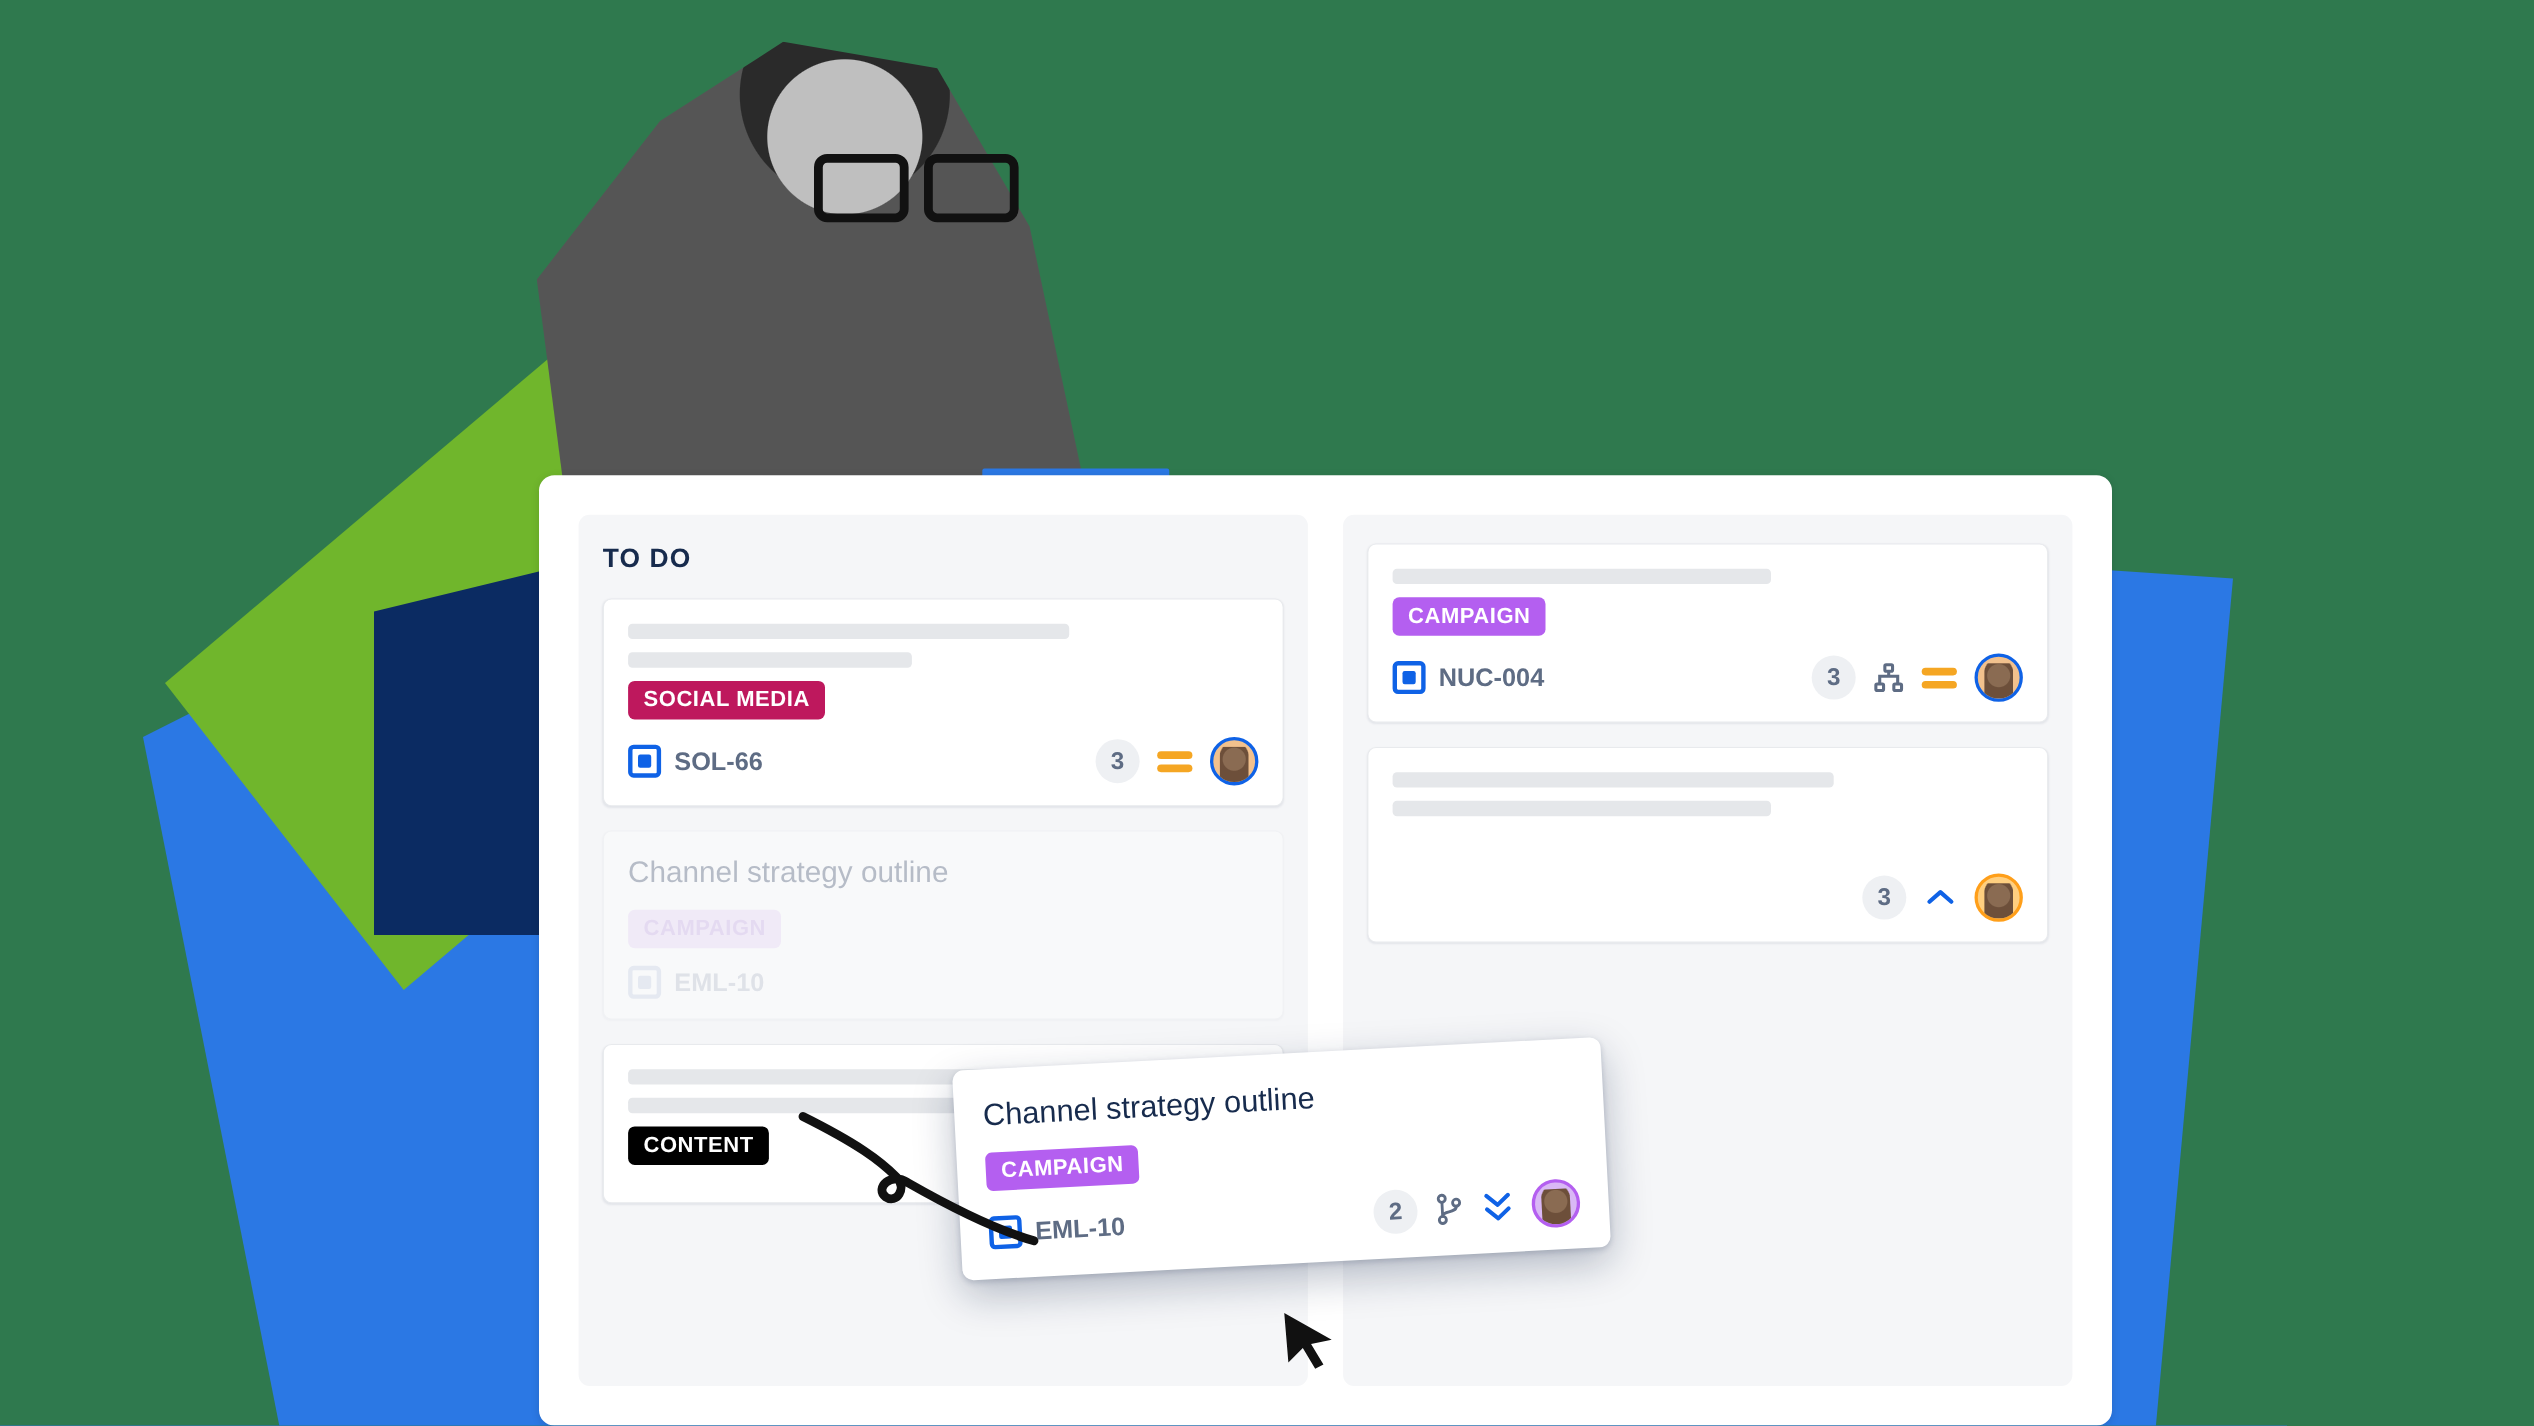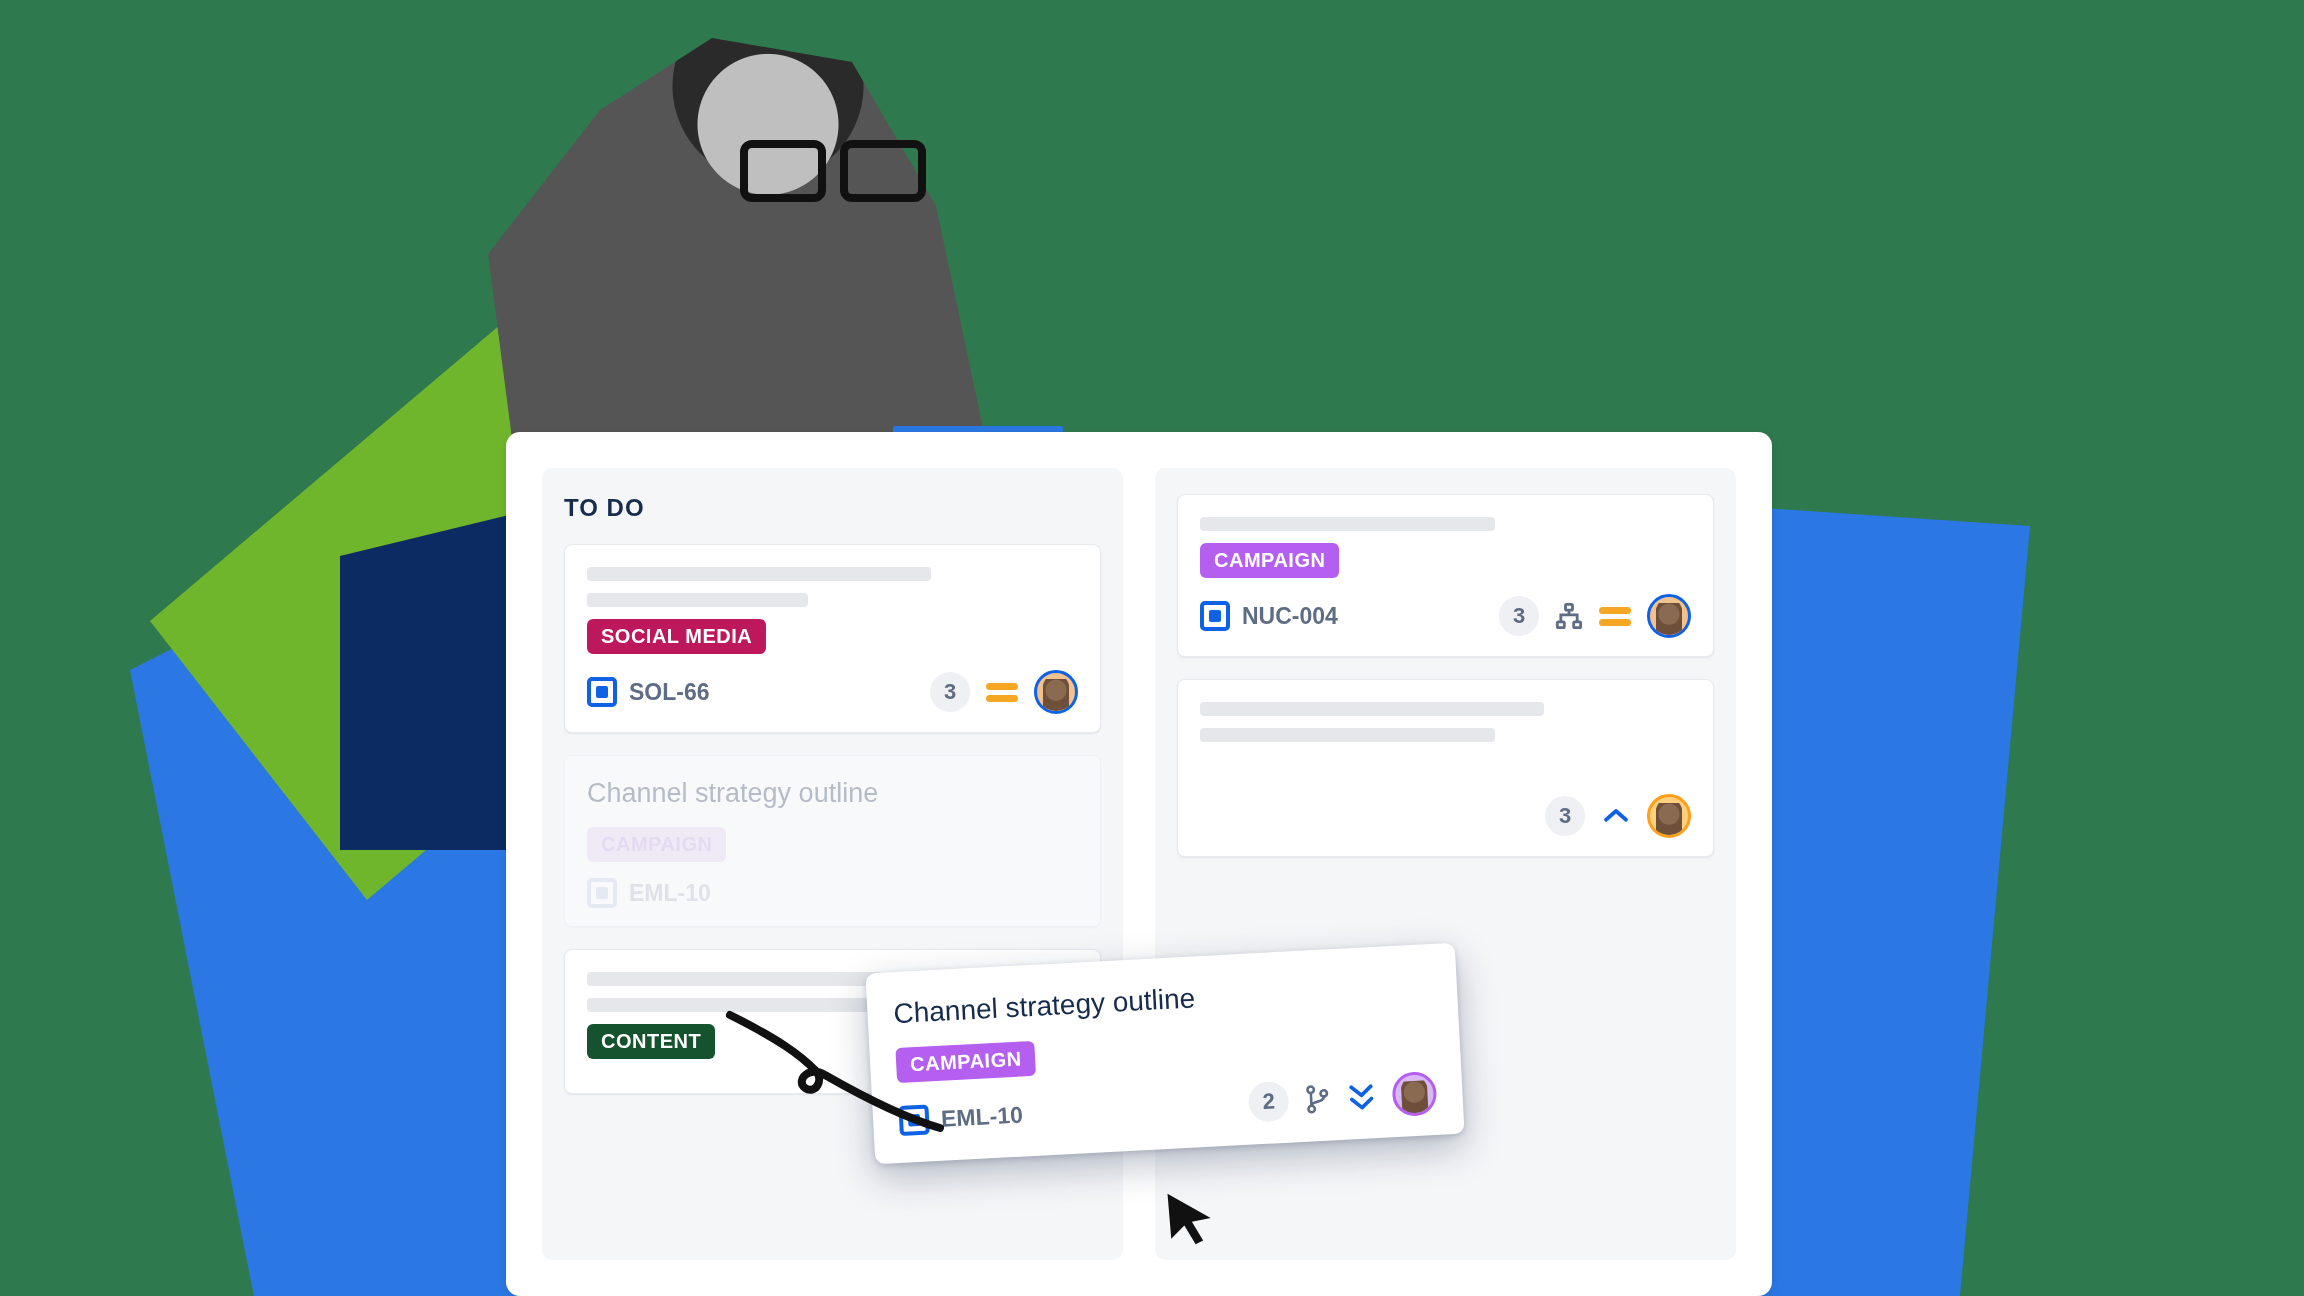--- a/index.html
+++ b/index.html
@@ -47,22 +47,22 @@
     position:absolute; left:740px; top:140px; width:180px; height:50px;
   }
   .glasses::before, .glasses::after {
     content:""; position:absolute; width:70px; height:46px; border:8px solid #111; border-radius:12px;
   }
   .glasses::after { left:100px; }
 
   
   .board {
     position: absolute;
-    left: 506px; top: 432px;
-    width: 1266px; height: 864px;
+    left: 490px; top: 432px;
+    width: 1430px; height: 864px;
     background: #ffffff;
     border-radius: 14px;
     box-shadow: 0 2px 8px rgba(0,0,0,.12);
     padding: 36px;
     display: flex;
     gap: 32px;
   }
   .board-accent {
     position: absolute;
     left: 893px; top: 426px;
@@ -107,21 +107,21 @@
     padding: 6px 14px;
     border-radius: 6px;
     font-size: 20px;
     font-weight: 800;
     letter-spacing: .5px;
     color: #fff;
     margin-bottom: 16px;
   }
   .tag.blue   { background: #be185d; }
   .tag.purple { background: #b45ff0; }
-  .tag.green  { background: #14532d; }
+  .tag.green  { background: #000000; }
   .tag.faded  { background: #e9d6f7; color:#c7a8e6; }
 
   .card-footer {
     display: flex;
     align-items: center;
     gap: 16px;
   }
   .footer-left { display:flex; align-items:center; gap:12px; flex:1; }
   .footer-right { display:flex; align-items:center; gap:16px; }
 

